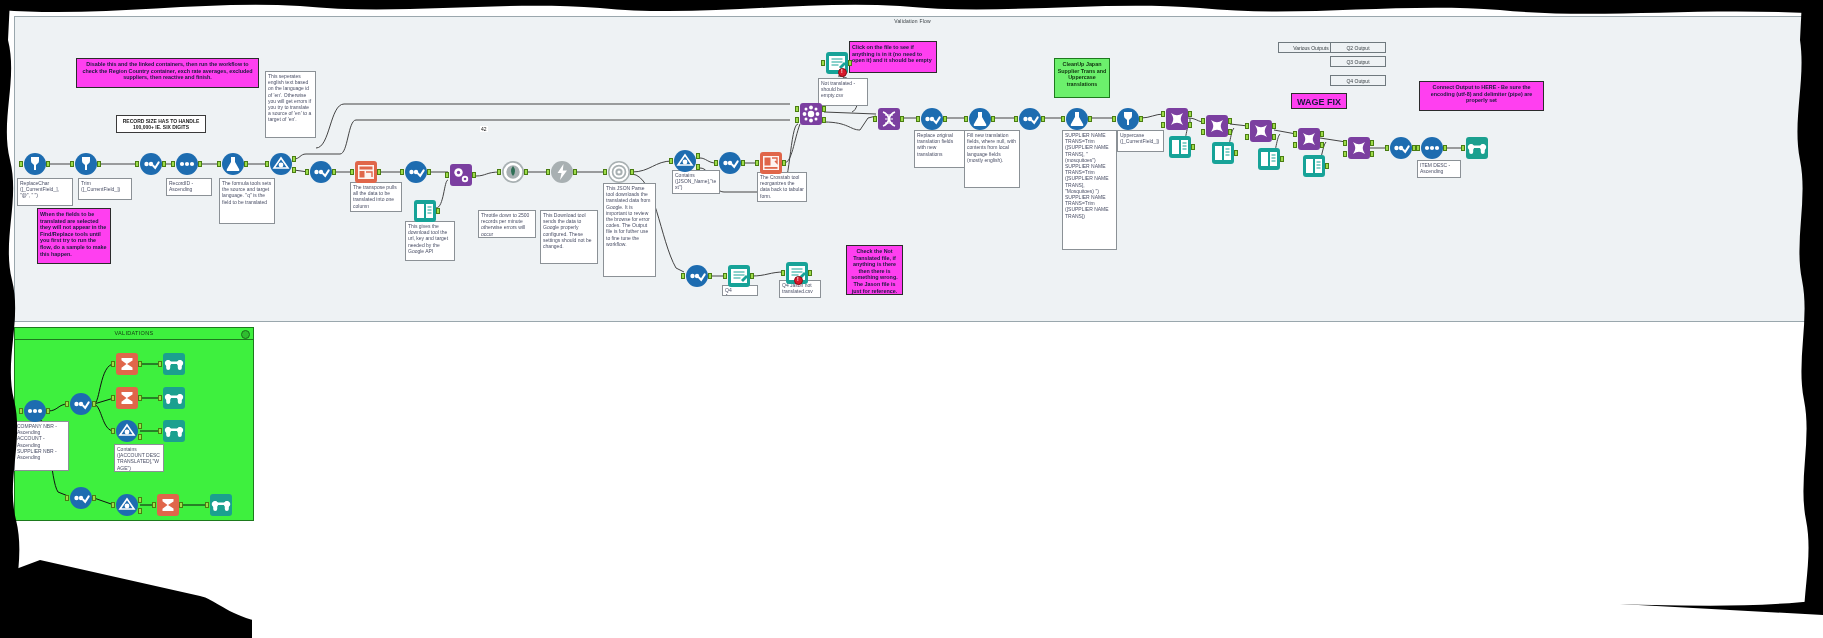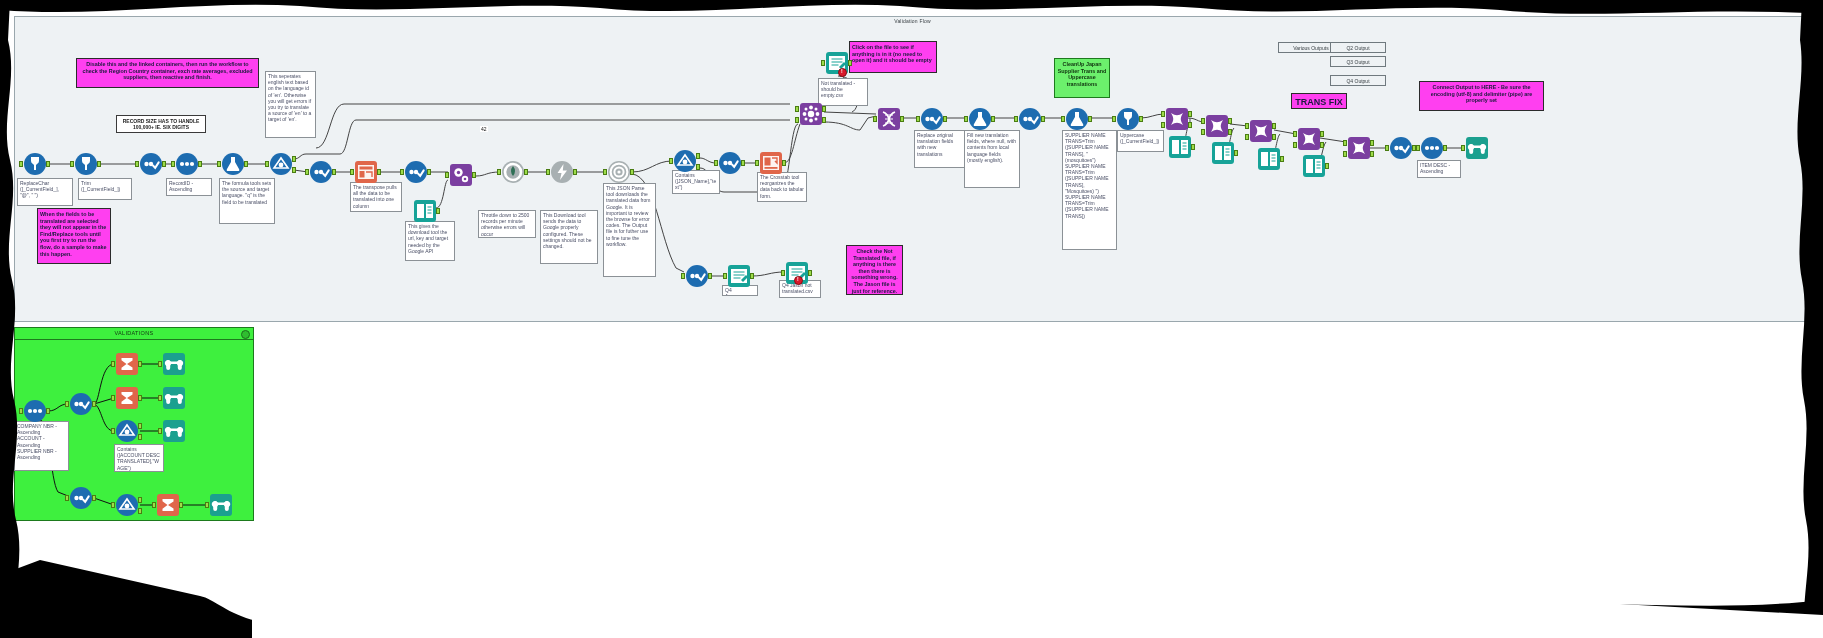--- a/index.html
+++ b/index.html
@@ -181,21 +181,21 @@
   <div class="note" style="left:964px;top:130px;width:56px;height:58px;">Fill new translation fields, where null, with contents from local language fields (mostly english).</div>
 
   <div class="green-note" style="left:1054px;top:58px;width:56px;height:40px;">CleanUp Japan Supplier Trans and Uppercase translations</div>
 
   <div class="note" style="left:1062px;top:130px;width:55px;height:120px;white-space:pre-wrap;">SUPPLIER NAME TRANS=Trim ([SUPPLIER NAME TRANS], "(mosquitoes")
 SUPPLIER NAME TRANS=Trim ([SUPPLIER NAME TRANS], "Mosquitoes) ")
 SUPPLIER NAME TRANS=Trim ([SUPPLIER NAME TRANS])</div>
 
   <div class="note" style="left:1117px;top:130px;width:47px;height:22px;">Uppercase ([_CurrentField_])</div>
 
-  <div class="pink pinkbig" style="left:1291px;top:93px;width:56px;height:16px;">TRANS FIX</div>
+  <div class="pink pinkbig" style="left:1291px;top:93px;width:56px;height:16px;">WAGE FIX</div>
 
   <div class="out-box" style="left:1278px;top:42px;width:66px;height:11px;">Various Outputs</div>
   <div class="out-box" style="left:1330px;top:42px;width:56px;height:11px;">Q2 Output</div>
   <div class="out-box" style="left:1330px;top:56px;width:56px;height:11px;">Q3 Output</div>
   <div class="out-box" style="left:1330px;top:75px;width:56px;height:11px;">Q4 Output</div>
 
   <div class="pink" style="left:1419px;top:81px;width:125px;height:30px;">Connect Output to HERE - Be sure the encoding (utf-8) and delimiter (pipe) are properly set</div>
 
   <div class="note" style="left:1417px;top:160px;width:44px;height:18px;">ITEM DESC - Ascending</div>
 

